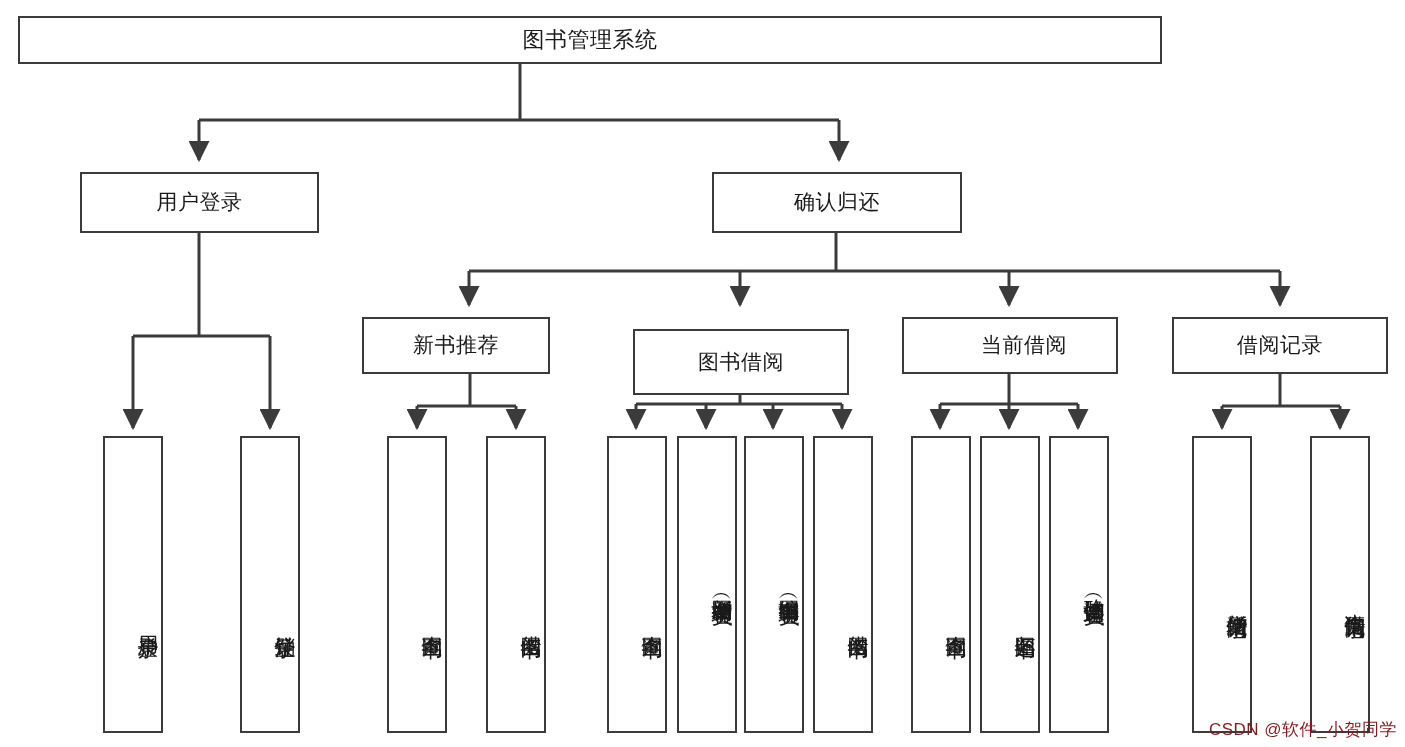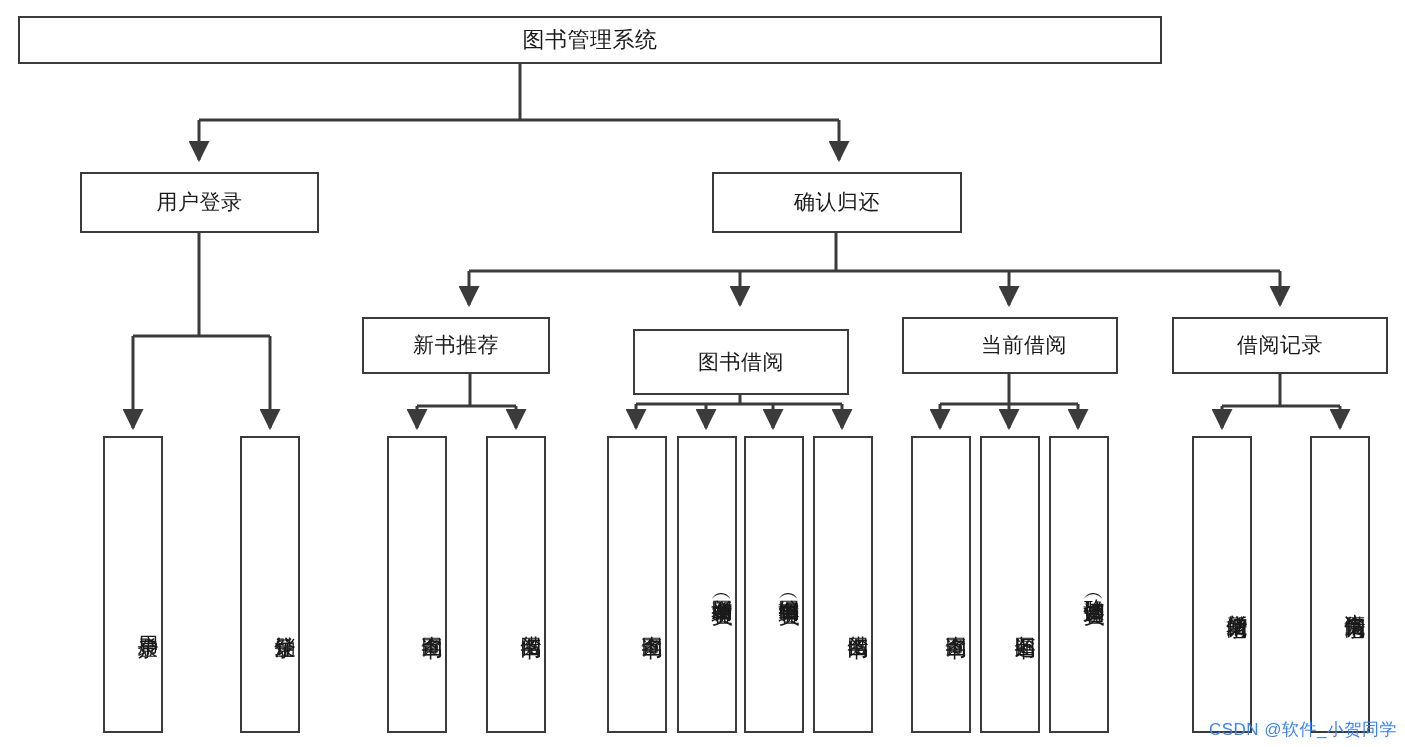--- a/index.html
+++ b/index.html
@@ -56,21 +56,21 @@
     padding-top: 8px;
   }
   .node-v.tall {
     padding-top: 4px;
   }
   .watermark {
     position: absolute;
     right: 8px;
     bottom: 6px;
     font-size: 17px;
-    color: #3b82f6;
+    color: #7f1d1d;
     letter-spacing: 0.5px;
     white-space: nowrap;
   }
 </style>
 </head>
 <body>
 
 <div id="canvas">
 
   <svg id="edges" viewBox="0 0 1405 747" width="1405" height="747">

